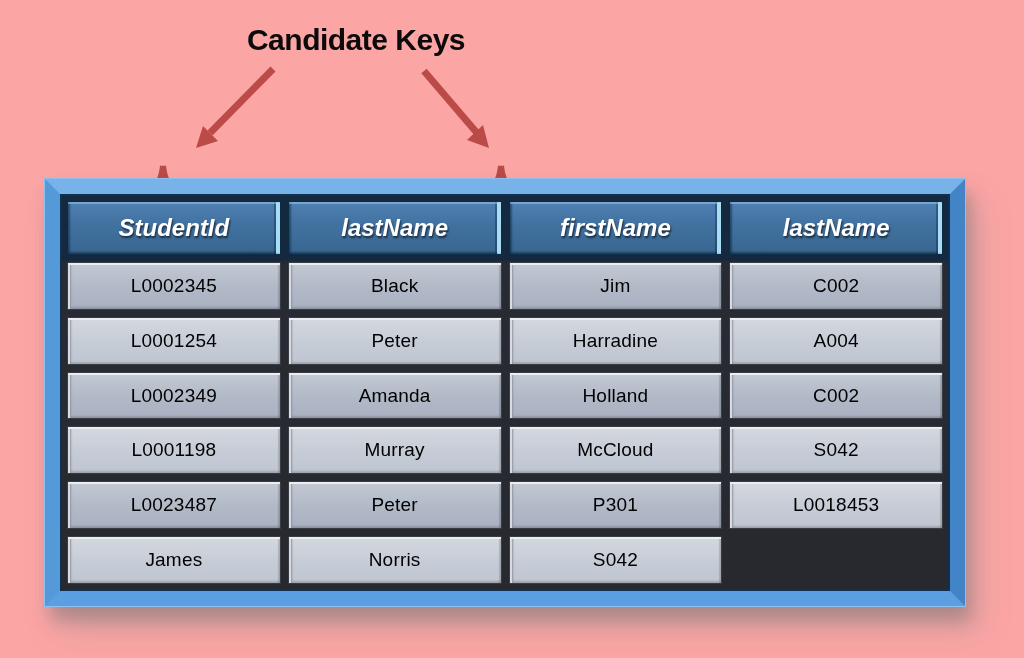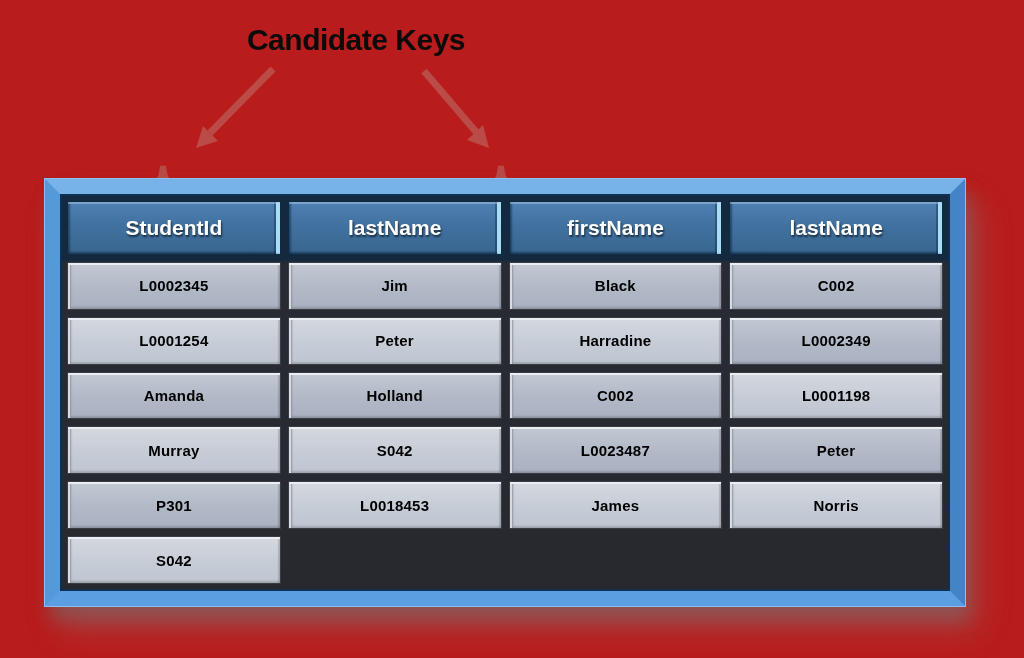--- a/index.html
+++ b/index.html
@@ -1,18 +1,18 @@
 <!DOCTYPE html>
 <html><head>
 <meta charset="utf-8">
 <style>
   * { margin:0; padding:0; box-sizing:border-box; }
   html,body { width:1024px; height:658px; background:#ffffff; overflow:hidden;
               font-family:"Liberation Sans","DejaVu Sans",sans-serif; }
-  .stage { position:relative; width:1024px; height:658px; background:#b91c1c; }
+  .stage { position:relative; width:1024px; height:658px; background:#fca5a5; }
 
   
   .diagram-title {
     position:absolute; left:245px; top:23px; width:222px;
     font-size:30px; font-weight:bold; color:#0b0b0b;
     letter-spacing:-0.5px; text-align:center; white-space:nowrap;
   }
   .annot-svg { position:absolute; left:0; top:0; width:1024px; height:658px;
                pointer-events:none; }
 
@@ -39,35 +39,36 @@
   .hcell {
     display:flex; align-items:center; justify-content:center;
     background:linear-gradient(180deg,#4e80b2 0%,#41719f 45%,#386690 100%);
     border:1px solid #0e2b46;
     box-shadow:
       inset 0 2px 0 rgba(190,220,245,0.45),
       inset 2px 0 2px rgba(10,30,55,0.45),
       inset -4px 0 0 #a8ddf4,
       inset -6px 0 0 rgba(10,30,55,0.35),
       inset 0 -2px 2px rgba(8,25,45,0.45);
-    color:#ffffff; font-size:21px; font-weight:bold;
+    color:#ffffff; font-size:24px; font-weight:bold;
     text-shadow:1px 2px 2px rgba(0,0,0,0.6);
+    font-style:italic;
   }
 
   
   .cell {
     display:flex; align-items:center; justify-content:center;
     border:1px solid #3a3c44;
     box-shadow:
       inset 0 2px 0 #eaedf1,
       inset 2px 0 0 #d8dce2,
       inset 4px 0 2px -1px #8e939f,
       inset -2px 0 1px rgba(0,0,0,0.14),
       inset 0 -2px 2px rgba(0,0,0,0.16);
-    color:#000; font-size:15px; font-weight:bold;
+    color:#000; font-size:19px; font-weight:normal;
     letter-spacing:0.2px;
   }
   .c-dark  { background:linear-gradient(180deg,#c3c9d3 0%,#b1b9c7 55%,#aab2c2 100%); }
   .c-light { background:linear-gradient(180deg,#d4d8df 0%,#c6ccd6 55%,#c0c6d1 100%); }
 </style>
 </head>
 <body>
 
 <div class="stage">
 
@@ -94,35 +95,37 @@
 
   <div class="db-table">
     <div class="grid">
 
       <div class="hcell">StudentId</div>
       <div class="hcell">lastName</div>
       <div class="hcell">firstName</div>
       <div class="hcell">lastName</div>
 
       <div class="cell c-dark">L0002345</div>
+      <div class="cell c-dark">Black</div>
       <div class="cell c-dark">Jim</div>
-      <div class="cell c-dark">Black</div>
       <div class="cell c-dark">C002</div>
 
       <div class="cell c-light">L0001254</div>
       <div class="cell c-light">Peter</div>
       <div class="cell c-light">Harradine</div>
+      <div class="cell c-light">A004</div>
 
       <div class="cell c-dark">L0002349</div>
       <div class="cell c-dark">Amanda</div>
       <div class="cell c-dark">Holland</div>
       <div class="cell c-dark">C002</div>
 
       <div class="cell c-light">L0001198</div>
       <div class="cell c-light">Murray</div>
+      <div class="cell c-light">McCloud</div>
       <div class="cell c-light">S042</div>
 
       <div class="cell c-dark">L0023487</div>
       <div class="cell c-dark">Peter</div>
       <div class="cell c-dark">P301</div>
 
       <div class="cell c-light">L0018453</div>
       <div class="cell c-light">James</div>
       <div class="cell c-light">Norris</div>
       <div class="cell c-light">S042</div>

